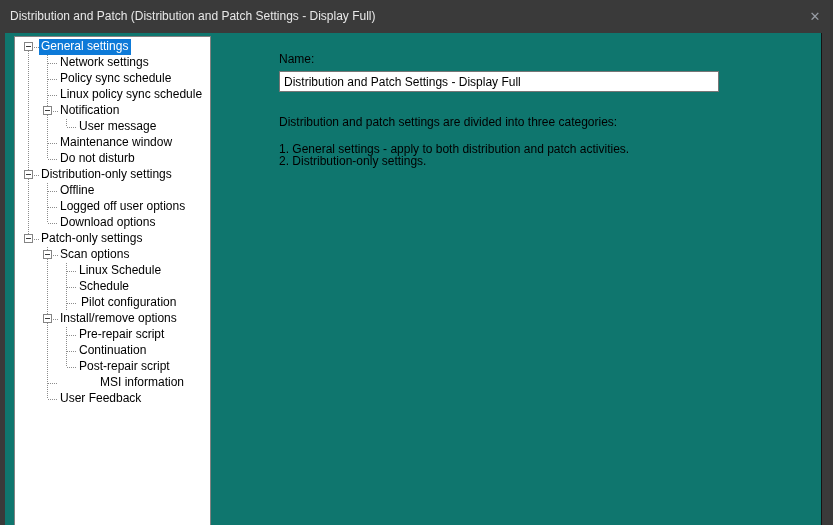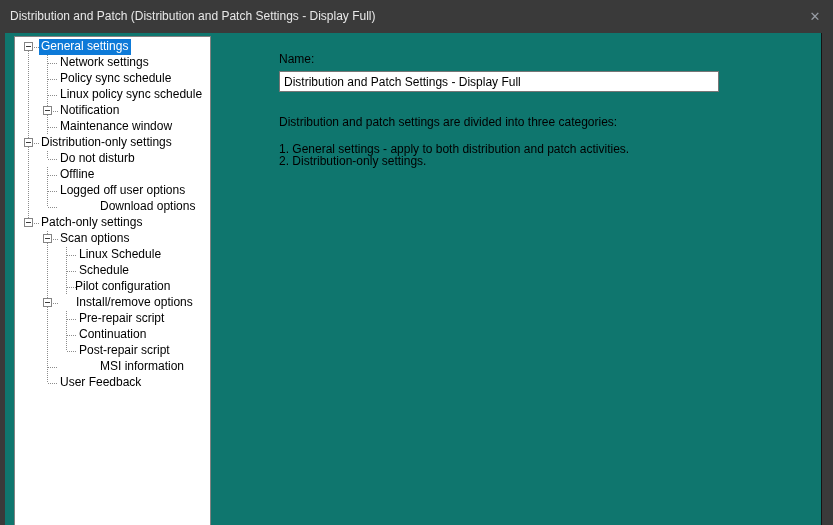--- a/index.html
+++ b/index.html
@@ -124,59 +124,66 @@
           <div class="vline" style="left: 32px; top: 0px; height: 3px;"></div>
           <div class="vline" style="left: 32px; top: 12px; height: 4px;"></div>
           <div class="hline" style="left: 38px; width: 5px;"></div>
           <div class="exp" style="left: 28px;">
             <div class="minus"></div>
           </div>
           <span class="lbl" style="left: 43px;">Notification</span>
         </div>
         <div class="tree-row">
           <div class="vline" style="left: 13px; top: 0px; height: 16px;"></div>
+          <div class="vline" style="left: 32px; top: 0px; height: 16px;"></div>
+          <div class="vline" style="left: 51px; top: 0px; height: 8px;"></div>
+          <div class="hline" style="left: 52px; width: 9px;"></div>
+          <span class="lbl" style="left: 62px;">User message</span>
+        </div>
+        <div class="tree-row">
+          <div class="vline" style="left: 13px; top: 0px; height: 16px;"></div>
           <div class="vline" style="left: 32px; top: 0px; height: 8px;"></div>
           <div class="vline" style="left: 32px; top: 8px; height: 8px;"></div>
           <div class="hline" style="left: 33px; width: 9px;"></div>
           <span class="lbl" style="left: 43px; text-align: right;">Maintenance window</span>
+        </div>
+        <div class="tree-row">
+          <div class="vline" style="left: 13px; top: 0px; height: 16px;"></div>
+          <div class="vline" style="left: 32px; top: 0px; height: 8px;"></div>
+          <div class="hline" style="left: 33px; width: 9px;"></div>
+          <span class="lbl" style="left: 43px;">Do not disturb</span>
         </div>
         <div class="tree-row">
           <div class="vline" style="left: 13px; top: 0px; height: 3px;"></div>
           <div class="vline" style="left: 13px; top: 12px; height: 4px;"></div>
           <div class="hline" style="left: 19px; width: 5px;"></div>
           <div class="exp" style="left: 9px;">
             <div class="minus"></div>
           </div>
           <span class="lbl" style="left: 24px;">Distribution-only settings</span>
         </div>
         <div class="tree-row">
           <div class="vline" style="left: 13px; top: 0px; height: 16px;"></div>
           <div class="vline" style="left: 32px; top: 0px; height: 8px;"></div>
-          <div class="hline" style="left: 33px; width: 9px;"></div>
-          <span class="lbl" style="left: 43px;">Do not disturb</span>
-        </div>
-        <div class="tree-row">
-          <div class="vline" style="left: 13px; top: 0px; height: 16px;"></div>
-          <div class="vline" style="left: 32px; top: 0px; height: 8px;"></div>
           <div class="vline" style="left: 32px; top: 8px; height: 8px;"></div>
           <div class="hline" style="left: 33px; width: 9px;"></div>
           <span class="lbl" style="left: 43px;">Offline</span>
         </div>
         <div class="tree-row">
           <div class="vline" style="left: 13px; top: 0px; height: 16px;"></div>
           <div class="vline" style="left: 32px; top: 0px; height: 8px;"></div>
           <div class="vline" style="left: 32px; top: 8px; height: 8px;"></div>
           <div class="hline" style="left: 33px; width: 9px;"></div>
           <span class="lbl" style="left: 43px;">Logged off user options</span>
         </div>
         <div class="tree-row">
           <div class="vline" style="left: 13px; top: 0px; height: 16px;"></div>
           <div class="vline" style="left: 32px; top: 0px; height: 8px;"></div>
           <div class="hline" style="left: 33px; width: 9px;"></div>
-          <span class="lbl" style="left: 43px; margin-left: 40px;">Download options</span>
+          <span class="lbl" style="left: 43px;">Download options</span>
         </div>
         <div class="tree-row">
           <div class="vline" style="left: 13px; top: 0px; height: 3px;"></div>
           <div class="hline" style="left: 19px; width: 5px;"></div>
           <div class="exp" style="left: 9px;">
             <div class="minus"></div>
           </div>
           <span class="lbl" style="left: 24px;">Patch-only settings</span>
         </div>
         <div class="tree-row">
@@ -200,30 +207,30 @@
           <div class="vline" style="left: 51px; top: 0px; height: 8px;"></div>
           <div class="vline" style="left: 51px; top: 8px; height: 8px;"></div>
           <div class="hline" style="left: 52px; width: 9px;"></div>
           <span class="lbl" style="left: 62px;">Schedule</span>
         </div>
         <div class="tree-row">
           <div class="vline" style="left: 32px; top: 0px; height: 16px;"></div>
           <div class="vline" style="left: 51px; top: 0px; height: 8px;"></div>
           <div class="vline" style="left: 51px; top: 8px; height: 8px;"></div>
           <div class="hline" style="left: 52px; width: 9px;"></div>
-          <span class="lbl" style="left: 58px;">Pilot configuration</span>
+          <span class="lbl" style="left: 64px;">Pilot configuration</span>
         </div>
         <div class="tree-row">
           <div class="vline" style="left: 32px; top: 0px; height: 3px;"></div>
           <div class="vline" style="left: 32px; top: 12px; height: 4px;"></div>
           <div class="hline" style="left: 38px; width: 5px;"></div>
           <div class="exp" style="left: 28px;">
             <div class="minus"></div>
           </div>
-          <span class="lbl" style="left: 59px;">Install/remove options</span>
+          <span class="lbl" style="left: 43px;">Install/remove options</span>
         </div>
         <div class="tree-row">
           <div class="vline" style="left: 32px; top: 0px; height: 16px;"></div>
           <div class="vline" style="left: 51px; top: 0px; height: 8px;"></div>
           <div class="vline" style="left: 51px; top: 8px; height: 8px;"></div>
           <div class="hline" style="left: 52px; width: 9px;"></div>
           <span class="lbl" style="left: 62px;">Pre-repair script</span>
         </div>
         <div class="tree-row">
           <div class="vline" style="left: 32px; top: 0px; height: 16px;"></div>

